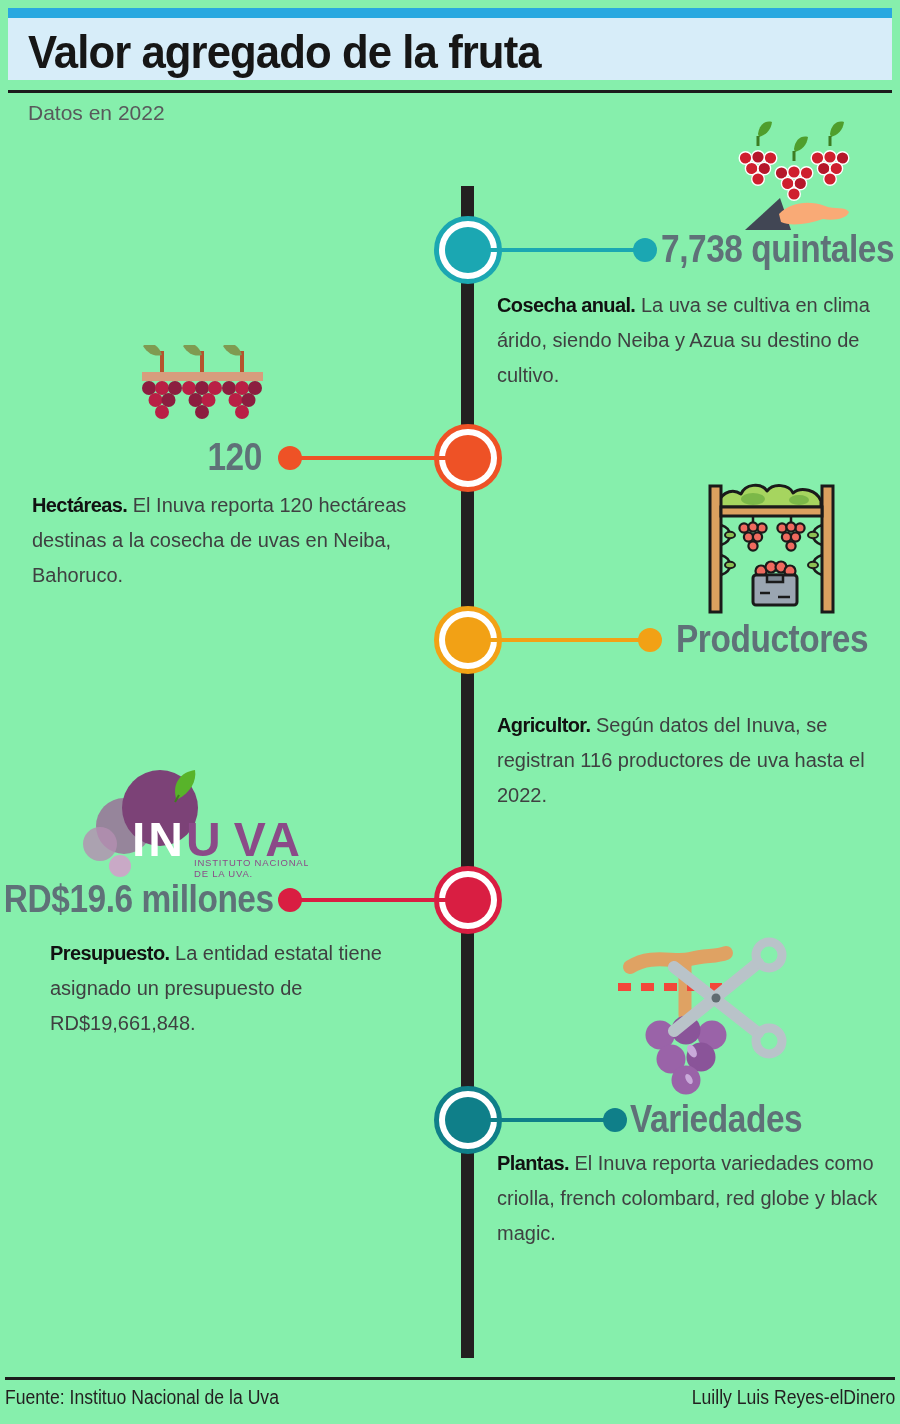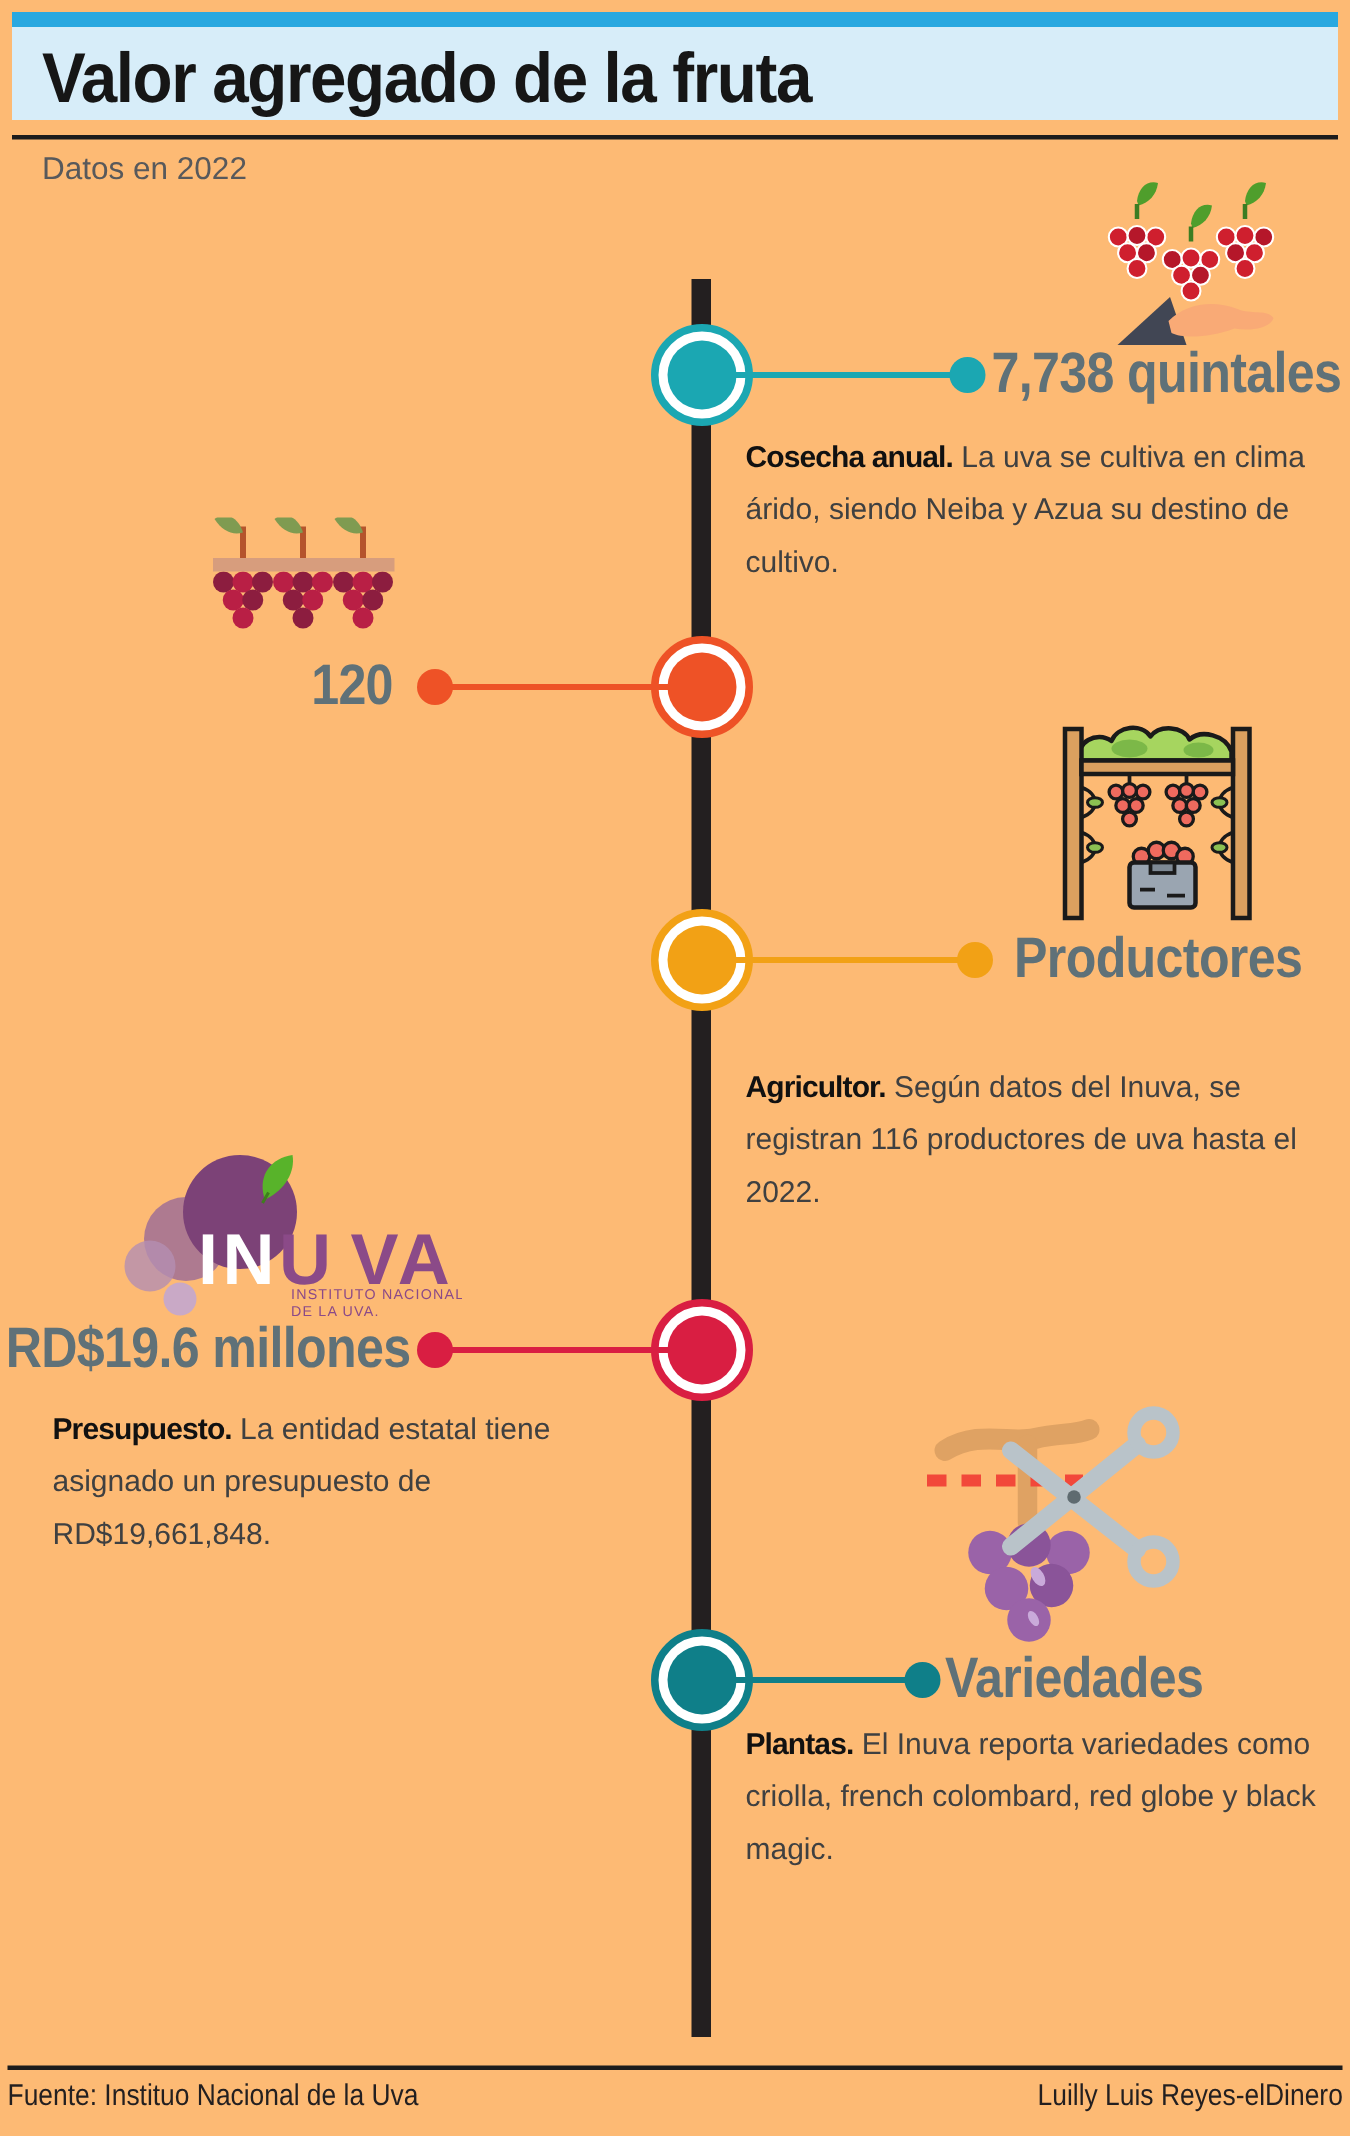--- a/index.html
+++ b/index.html
@@ -1,16 +1,16 @@
 <!DOCTYPE html>
 <html><head>
 <meta charset="utf-8">
 <style>
   html,body{margin:0;padding:0;background:#fff;}
-  .canvas{position:relative;width:900px;height:1424px;background:#fdba74;overflow:hidden;
+  .canvas{position:relative;width:900px;height:1424px;background:#86efac;overflow:hidden;
           font-family:"Liberation Sans","DejaVu Sans",sans-serif;}
 
   
   .band{position:absolute;left:8px;right:8px;top:8px;height:72px;background:#d7edf9;}
   .band-strip{position:absolute;left:0;right:0;top:0;height:10px;background:#29a8e0;}
   .title{position:absolute;left:28px;top:24px;font-size:47px;font-weight:bold;color:#161616;
          letter-spacing:-1px;transform:scaleX(.93);transform-origin:left top;white-space:nowrap;}
   .rule{position:absolute;left:8px;right:8px;height:3px;background:#1c1c1c;}
   .rule-top{top:90px;}
   .subtitle{position:absolute;left:28px;top:101px;font-size:21px;color:#58595b;}
@@ -48,21 +48,21 @@
 
   .s-cosecha{left:661px;top:228px;}
   .s-hectareas{right:638px;top:436px;}
   .s-productores{left:676px;top:618px;}
   .s-presupuesto{right:626px;top:878px;}
   .s-variedades{left:630px;top:1098px;}
 
   .p-cosecha{left:497px;top:288px;width:398px;}
   .p-hectareas{left:32px;top:488px;width:408px;}
   .p-productores{left:497px;top:708px;width:400px;}
-  .p-presupuesto{left:35px;top:936px;width:345px;}
+  .p-presupuesto{left:50px;top:936px;width:345px;}
   .p-variedades{left:497px;top:1146px;width:405px;}
 
   .icon{position:absolute;}
   .i-hand{left:735px;top:118px;width:120px;height:115px;}
   .i-vine{left:140px;top:345px;width:125px;height:88px;}
   .i-trellis{left:703px;top:483px;width:137px;height:133px;}
   .i-logo{left:68px;top:768px;width:240px;height:112px;}
   .i-prune{left:612px;top:933px;width:185px;height:162px;}
 
   
@@ -158,20 +158,24 @@
       <circle cx="-6.5" cy="55" r="7" fill="#b91f45"></circle>
         <circle cx="6.5" cy="55" r="7" fill="#8c1d3f"></circle>
       <circle cx="0" cy="67" r="7" fill="#b91f45"></circle>
     </g>
     <rect x="2" y="27" width="121" height="9" fill="#d79d7d"></rect>
   </svg>
   <div class="it-hectareas node n-hectareas"></div>
   <div class="it-hectareas connector c-hectareas"></div>
   <div class="it-hectareas cdot d-hectareas"></div>
   <div class="stat anchor-right s-hectareas">120</div>
+  <div class="para p-hectareas">
+    <b class="lead">Hectáreas.</b>
+    <span>El Inuva reporta 120 hectáreas destinas a la cosecha de uvas en Neiba, Bahoruco.</span>
+  </div>
 
   <svg class="icon i-trellis" viewBox="0 0 137 133">
     <path d="M16,24 C14,12 28,4 38,11 C42,1 58,-1 64,8 C70,0 86,1 90,10 C98,3 114,7 118,18 L118,24 Z" fill="#a6d55f" stroke="#1a1a1a" stroke-width="3" stroke-linejoin="round"></path>
     <ellipse cx="50" cy="16" rx="12" ry="6" fill="#7cb848"></ellipse>
     <ellipse cx="96" cy="17" rx="10" ry="5" fill="#7cb848"></ellipse>
     <rect x="7" y="3" width="11" height="126" fill="#dba05f" stroke="#1a1a1a" stroke-width="3"></rect>
     <rect x="119" y="3" width="11" height="126" fill="#dba05f" stroke="#1a1a1a" stroke-width="3"></rect>
     <rect x="18" y="24" width="101" height="9" fill="#dba05f" stroke="#1a1a1a" stroke-width="3"></rect>
     <path d="M18,42 C30,46 30,58 18,62 M18,72 C30,76 30,88 18,92 M119,42 C107,46 107,58 119,62 M119,72 C107,76 107,88 119,92" stroke="#1a1a1a" stroke-width="2.5" fill="none"></path>
     <ellipse cx="27" cy="52" rx="5" ry="3.2" fill="#8cc152" stroke="#1a1a1a" stroke-width="2"></ellipse>

